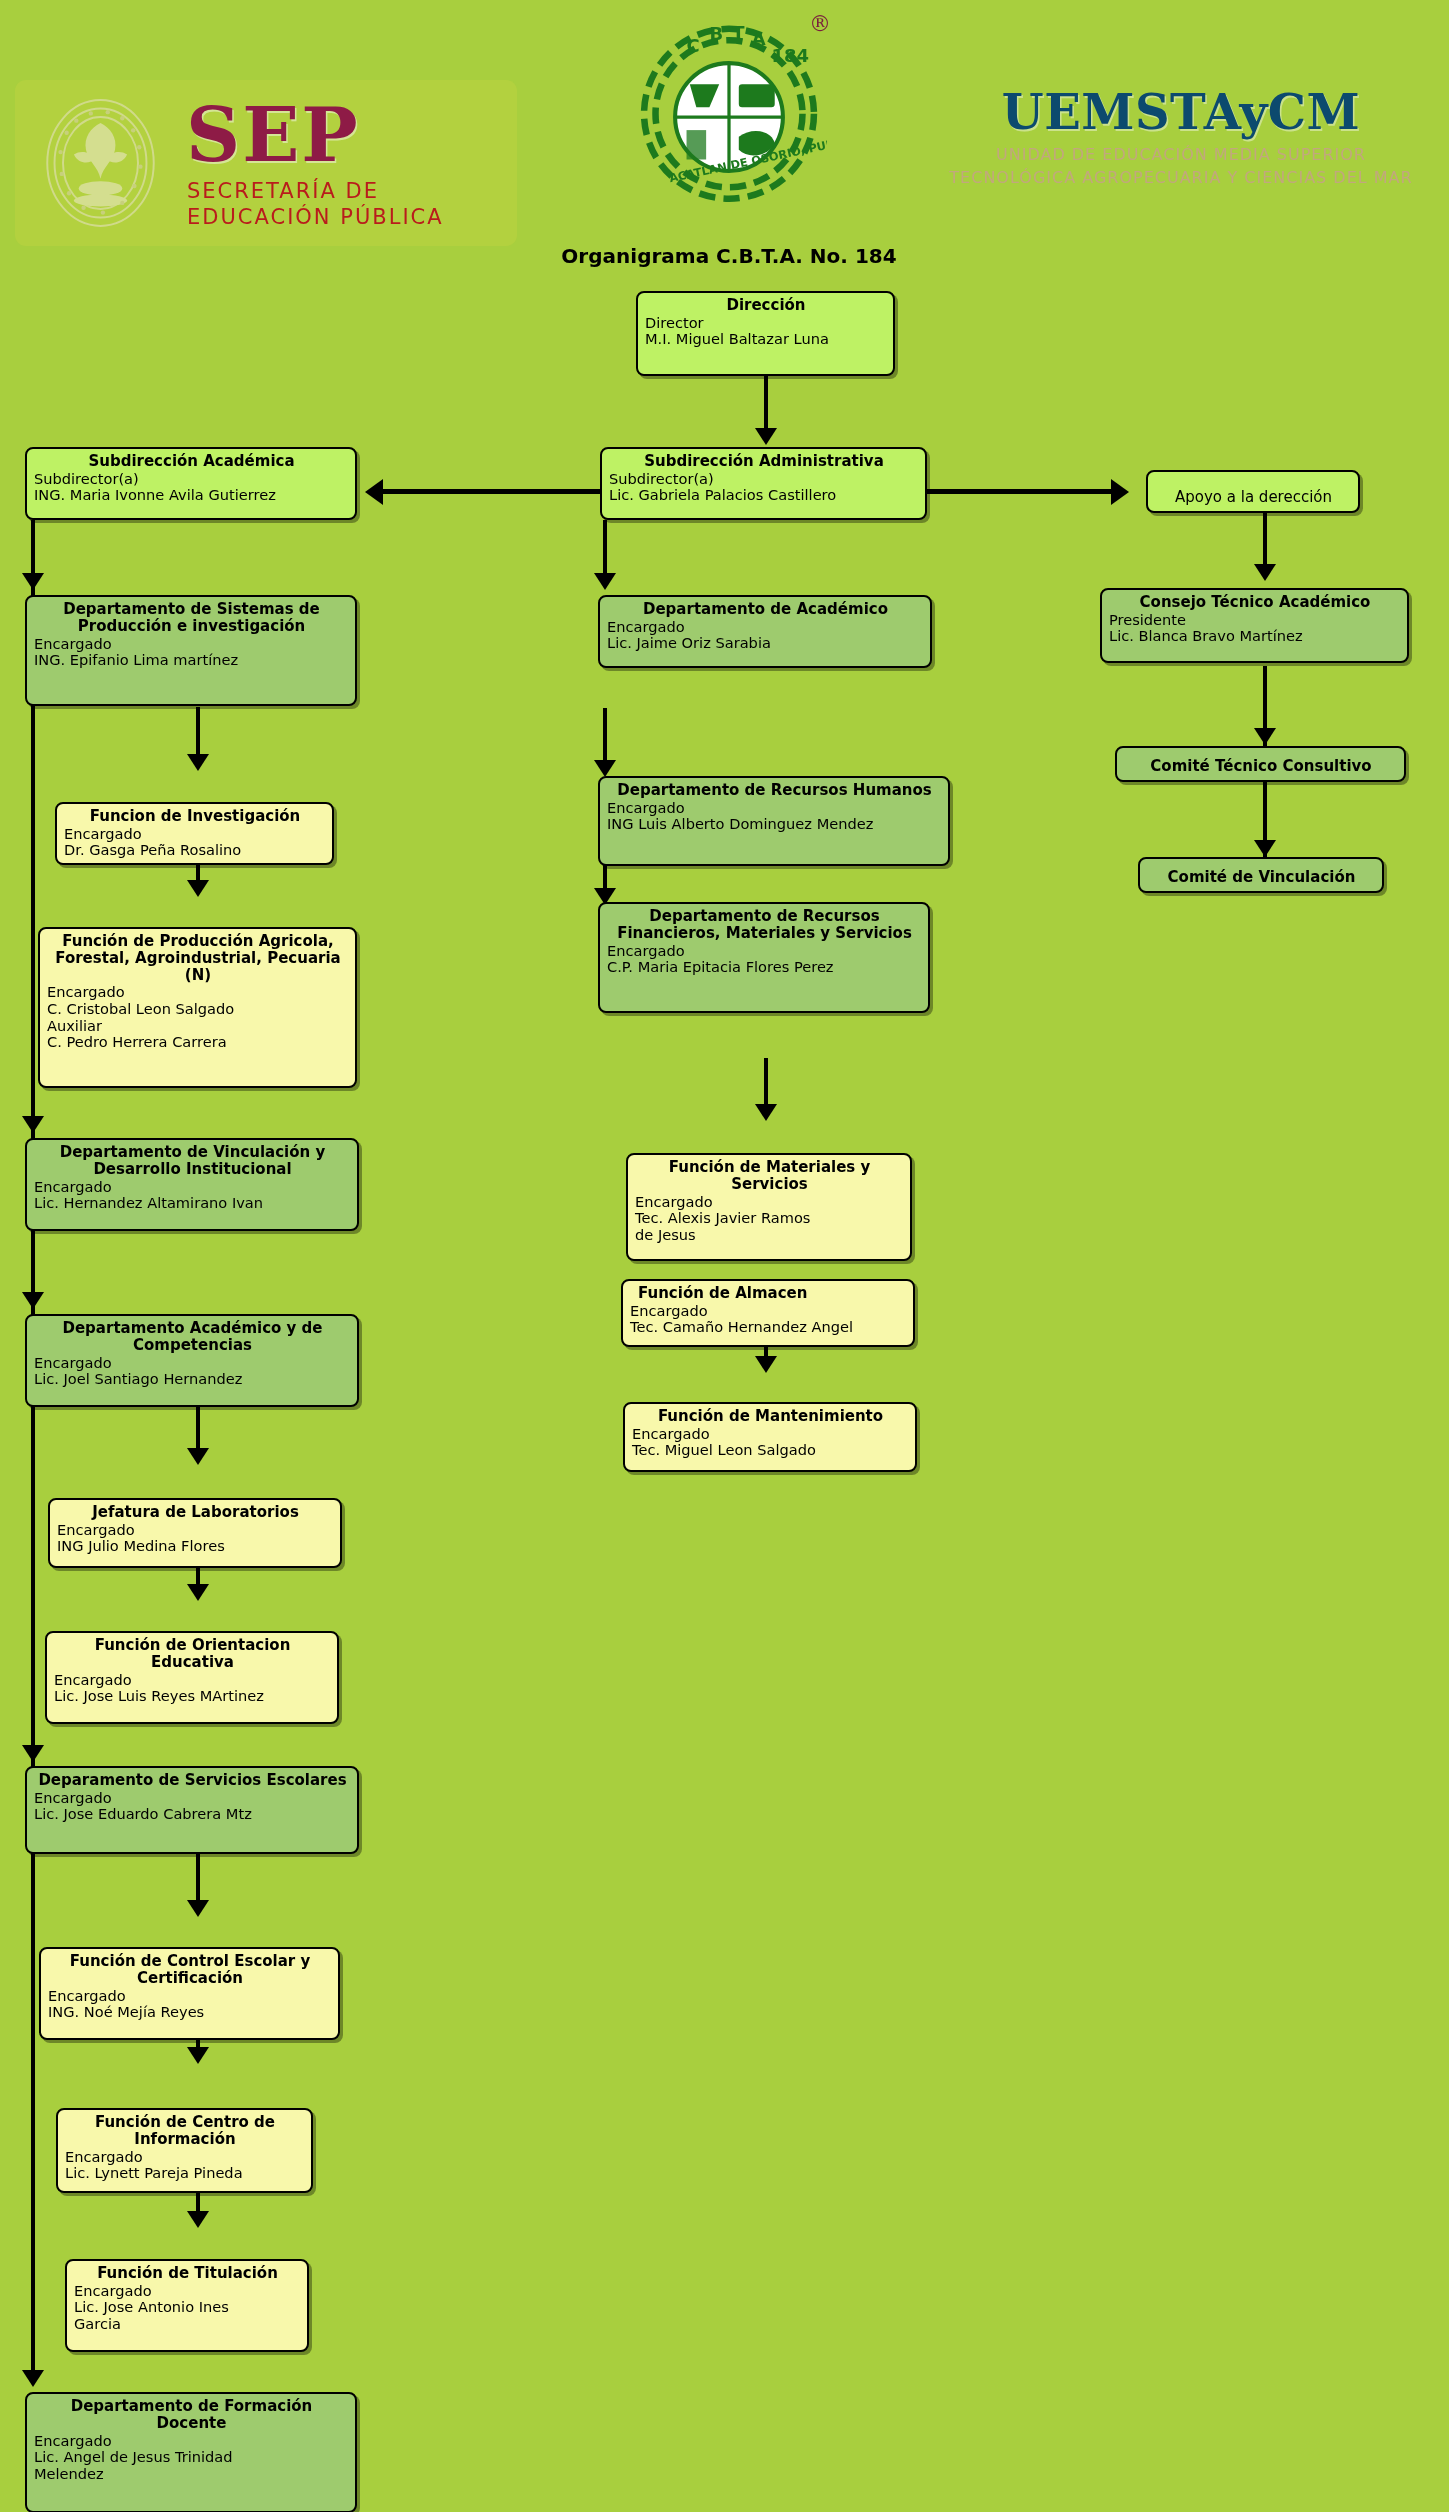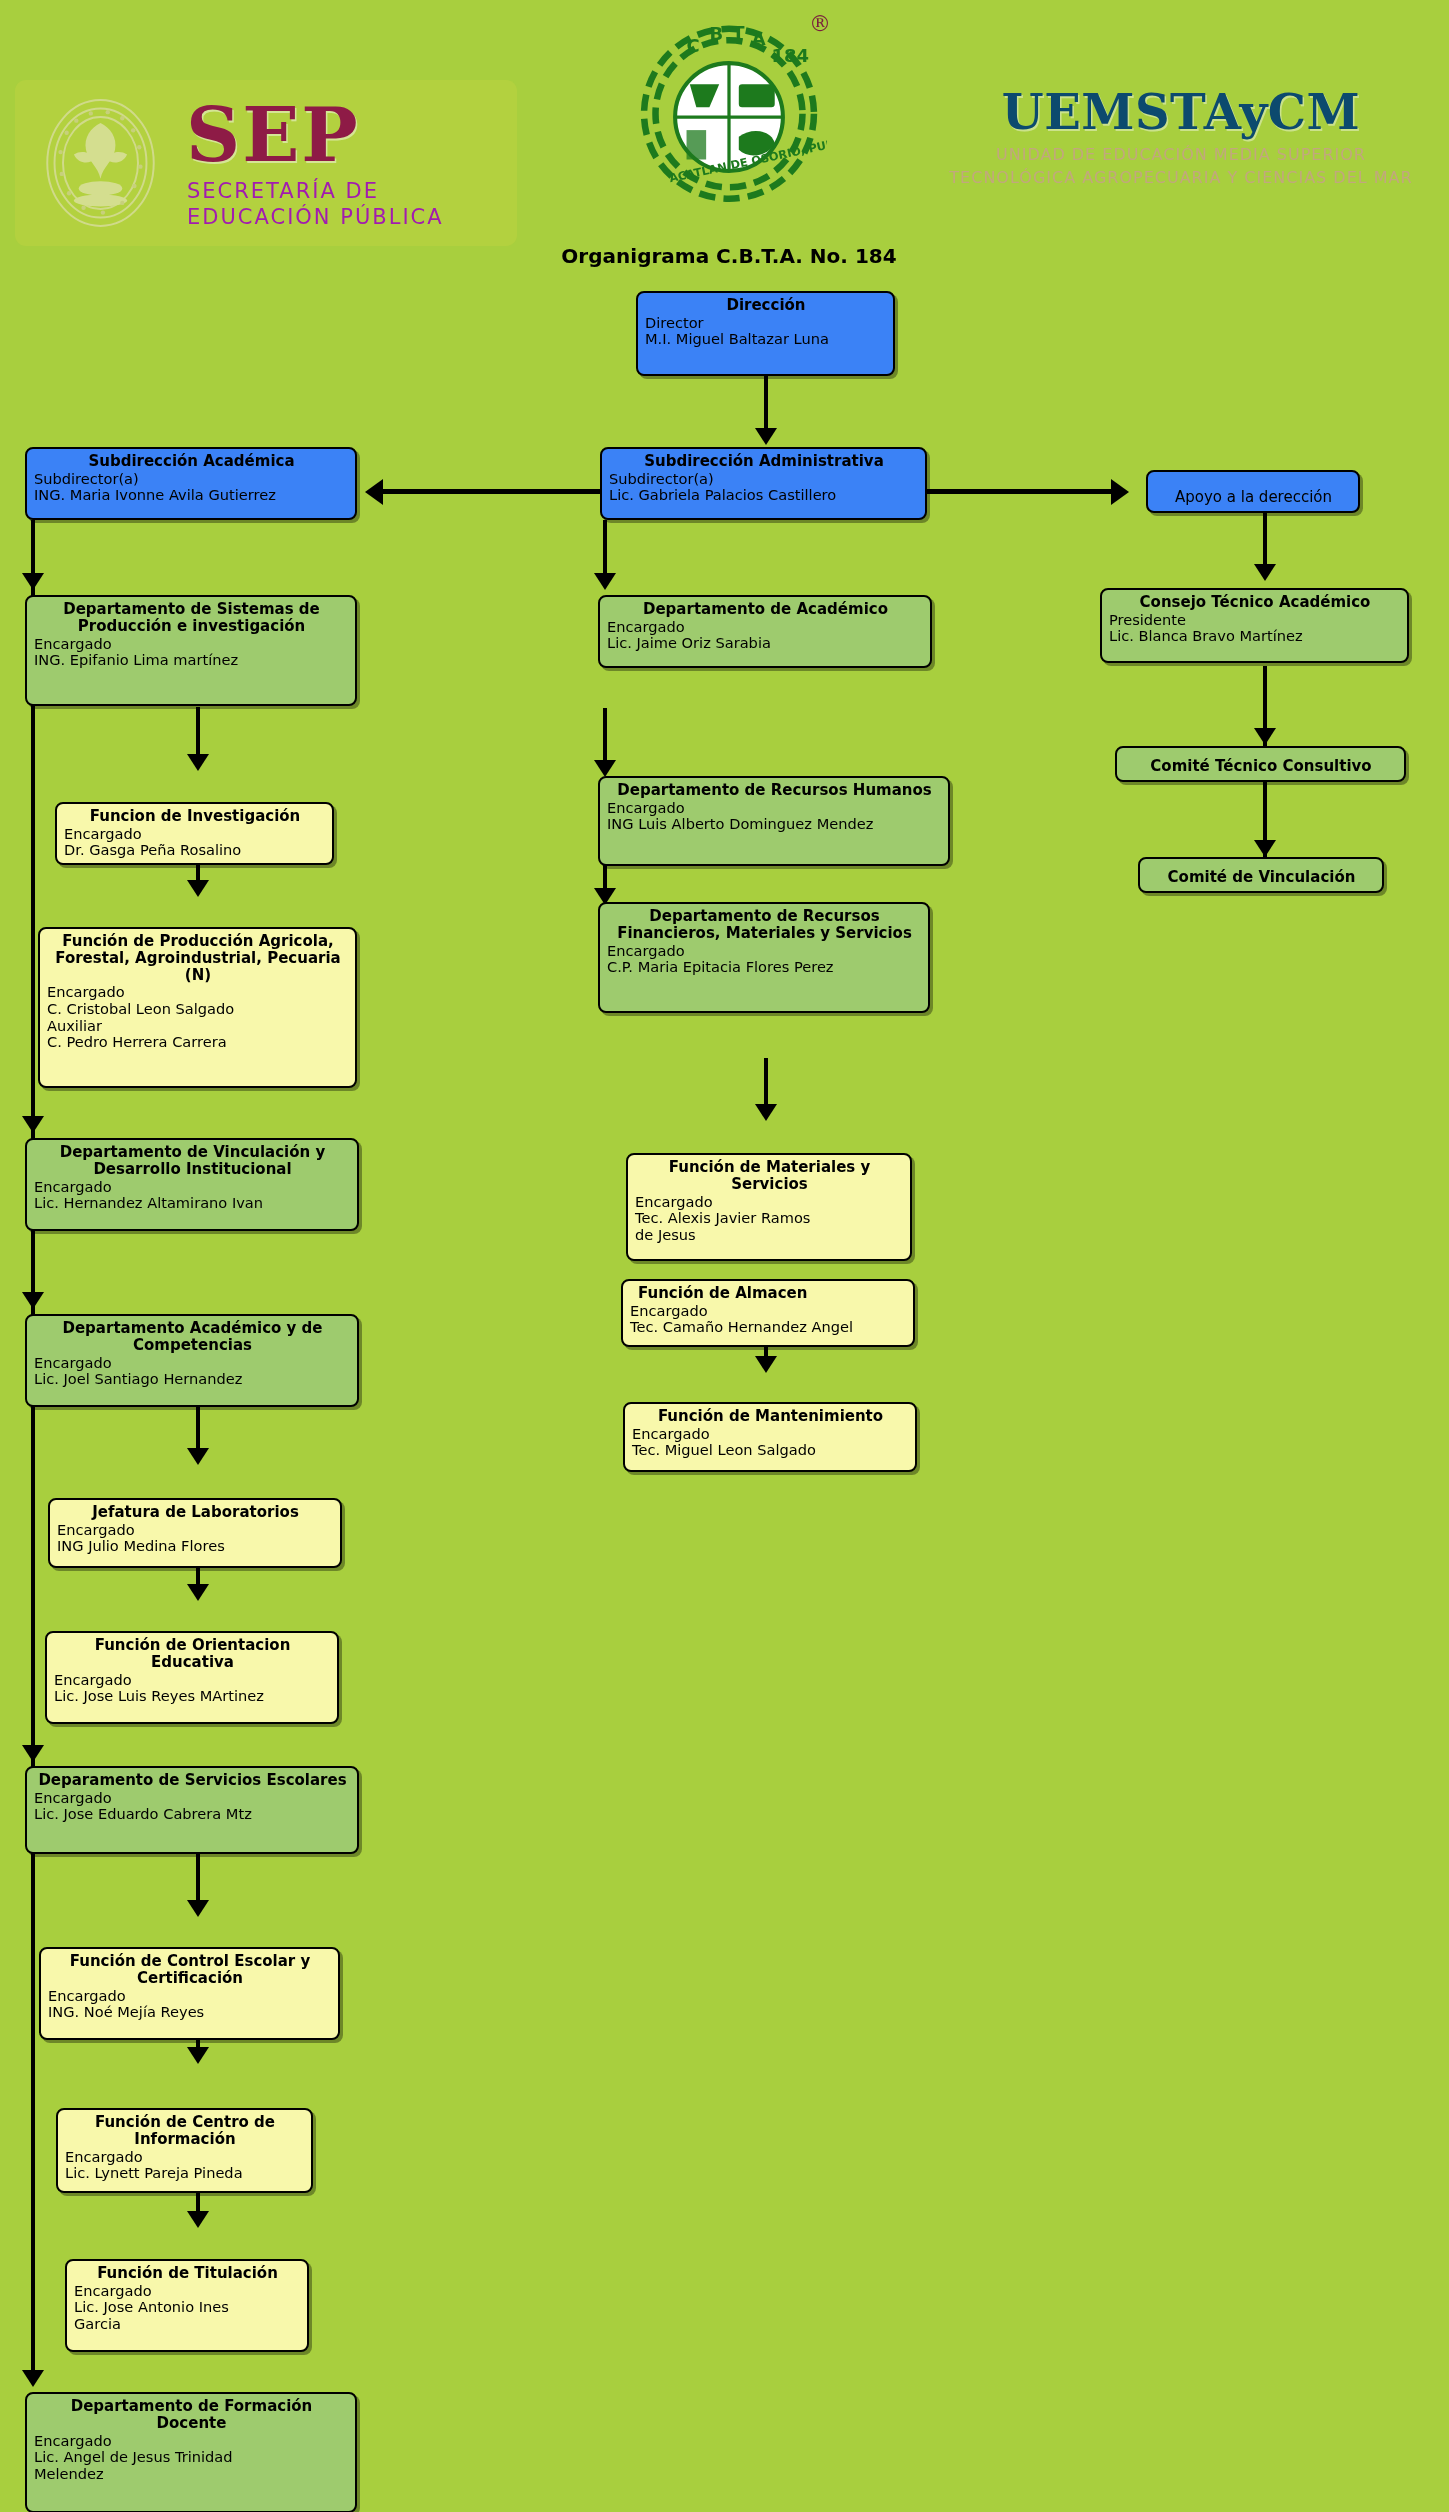--- a/index.html
+++ b/index.html
@@ -24,21 +24,21 @@
     position:absolute;left:186px;top:98px;
     font-family:"DejaVu Serif","Liberation Serif",serif;
     font-weight:bold;font-size:75px;letter-spacing:2px;
     color:#8e1b46;text-shadow:1.5px 1.5px 0 rgba(255,255,255,.45);
     line-height:1;
   }
   .sep-sub{
     position:absolute;left:187px;top:178px;width:322px;
     font-family:"DejaVu Sans","Liberation Sans",sans-serif;
     font-size:21px;letter-spacing:2px;line-height:1.25;
-    color:#a21caf;font-weight:normal;
+    color:#b91c1c;font-weight:normal;
   }
 
   .cbta-logo{position:absolute;left:631px;top:10px;width:196px;height:201px;}
   .reg-mark{
     position:absolute;left:809px;top:11px;
     font-size:22px;color:#7a1f3d;font-family:"DejaVu Serif",serif;
   }
 
   .uemsta{
     position:absolute;left:940px;top:88px;width:482px;text-align:center;
@@ -67,21 +67,21 @@
     box-shadow:3px 3px 0 rgba(0,0,0,.35);
   }
   .node .ttl{
     display:block;text-align:center;font-weight:bold;
     font-size:15px;line-height:1.12;color:#000;margin-bottom:1px;
   }
   .node .ln{
     display:block;text-align:left;font-size:14.6px;line-height:1.14;color:#000;
     white-space:pre-line;
   }
-  .blue{background:#3b82f6;}
+  .blue{background:#bef264;}
   .dgreen{background:#9ecb6e;}
   .yellow{background:#f8f8ab;margin-top:28px;}
   .plain{display:flex;align-items:flex-end;justify-content:center;}
   .plain .ttl{margin:0;}
 
   
   .vline{position:absolute;background:#000;width:3.5px;}
   .hline{position:absolute;background:#000;height:4.5px;}
   .arrow-d{
     position:absolute;width:0;height:0;

